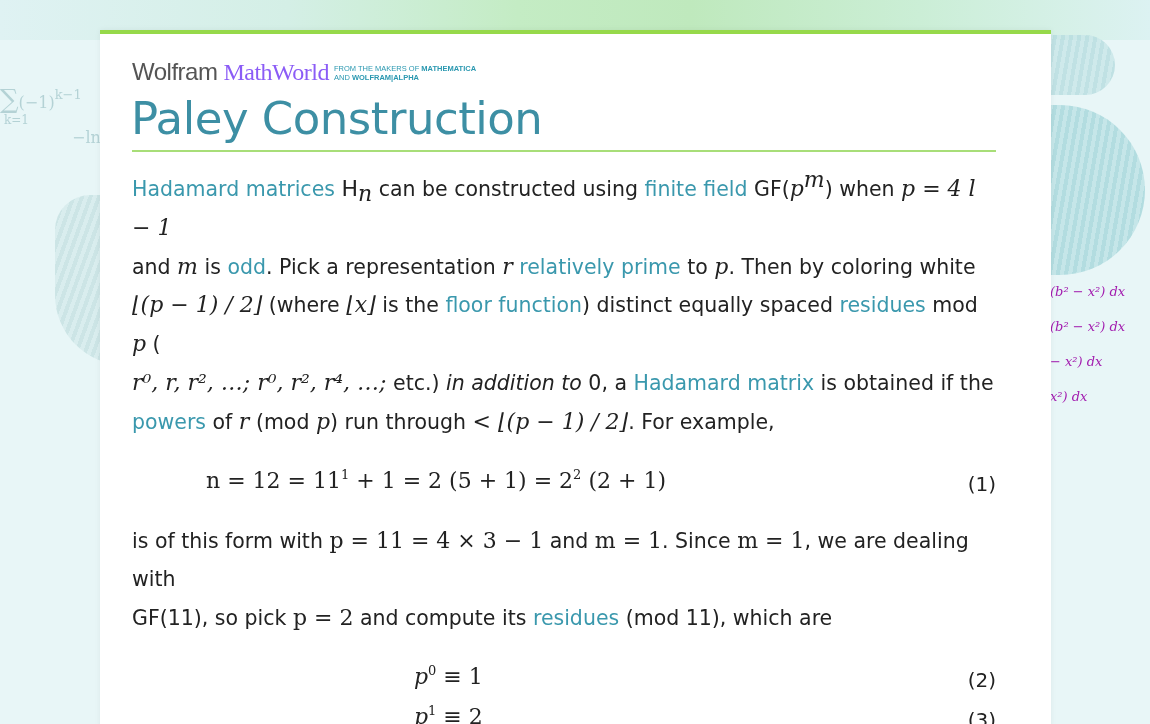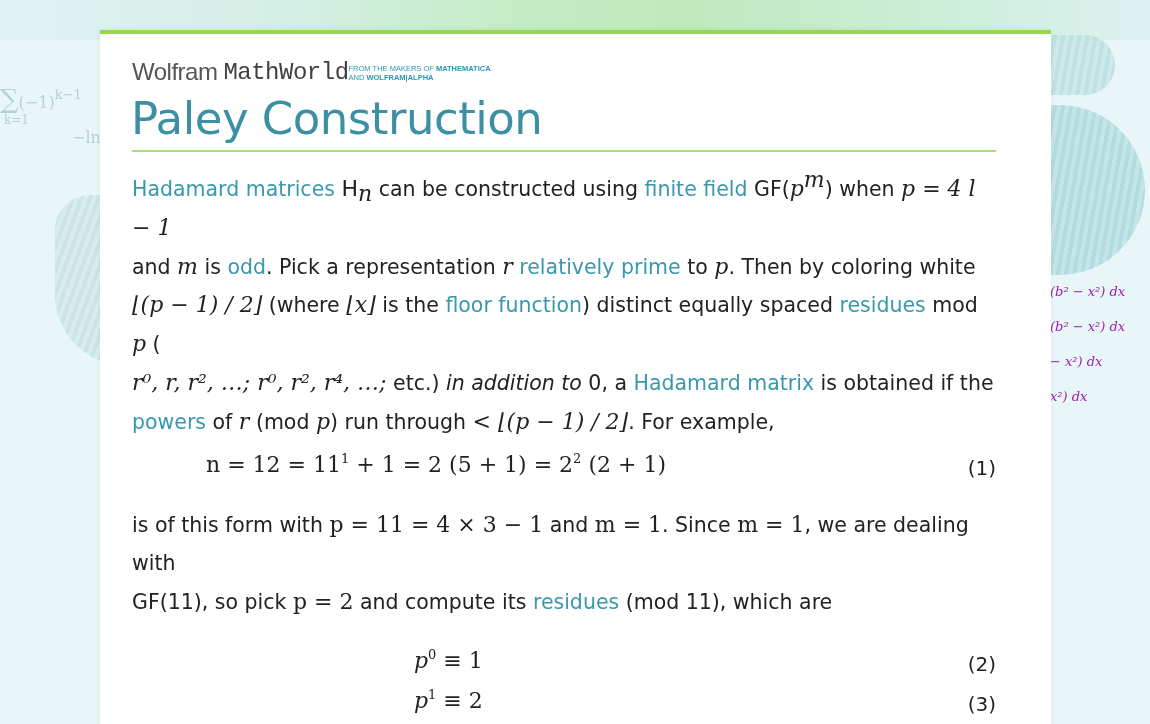--- a/index.html
+++ b/index.html
@@ -41,22 +41,22 @@
   }
   .bg-formula-right div { margin-bottom:22px; }
 
   .card {
     position:absolute; left:100px; top:30px; width:951px; height:694px;
     background:#ffffff; border-top:4px solid #96d94a;
     box-shadow:0 0 6px rgba(0,0,0,.06);
   }
   .brand { position:absolute; left:32px; top:24px; display:flex; align-items:flex-end; }
   .brand .w { font-family:"Liberation Sans", sans-serif; font-size:24px; color:#555; letter-spacing:-.5px; }
-  .brand .mw { font-family:Liberation Mono, monospace; font-size:24px; color:#404040; margin-left:6px; letter-spacing:-.5px; }
-  .brand .tag { font-family:"Liberation Sans", sans-serif; font-size:7.5px; line-height:9px; color:#2a98b0; margin-bottom:4px; }
+  .brand .mw { font-family:Liberation Serif, serif; font-size:24px; color:#8b5cf6; margin-left:6px; letter-spacing:-.5px; }
+  .brand .tag { font-family:"Liberation Sans", sans-serif; font-size:7.5px; line-height:9px; color:#2a98b0; margin-left:5px; margin-bottom:4px; }
   .brand .tag b { font-weight:bold; }
   .title {
     position:absolute; left:31px; top:58px; margin:0;
     font-family:"DejaVu Sans", sans-serif; font-weight:normal;
     font-size:45px; color:#3d8fa4; letter-spacing:-.5px;
   }
   .rule { position:absolute; left:32px; top:116px; width:864px; height:2px; background:#a8de78; }
 
   .content { position:absolute; left:32px; top:136px; width:866px; font-size:20.5px; color:#222; }
   .para { line-height:38.8px; margin:0; }
@@ -104,21 +104,21 @@
   <div class="content">
     <p class="para">
       <a href="#">Hadamard matrices</a>
       <span style="font-size:22px">H</span><sub class="m">n</sub><span> can be constructed using </span><a href="#">finite field</a><span> GF(</span><span class="m">p</span><sup class="m">m</sup><span>) when </span><span class="m">p = 4 l − 1</span><br>
       <span>and </span><span class="m">m</span><span> is </span><a href="#">odd</a><span>. Pick a representation </span><span class="m">r</span> <a href="#">relatively prime</a><span> to </span><span class="m">p</span><span>. Then by coloring white</span><br>
       <span class="m">⌊(p − 1) / 2⌋</span><span> (where </span><span class="m">⌊x⌋</span><span> is the </span><a href="#">floor function</a><span>) distinct equally spaced </span><a href="#">residues</a><span> mod </span><span class="m">p</span><span> (</span><br>
       <span class="m">r⁰, r, r², …; r⁰, r², r⁴, …;</span><span> etc.) </span><em>in addition to</em><span> 0, a </span><a href="#">Hadamard matrix</a><span> is obtained if the</span><br>
       <a href="#">powers</a><span> of </span><span class="m">r</span><span> (mod </span><span class="m">p</span><span>) run through </span><span class="m">&lt; ⌊(p − 1) / 2⌋</span><span>. For example,</span>
     </p>
 
-    <div class="eq" style="margin-top:4px;height:58px;">
+    <div class="eq" style="margin-top:20px;height:58px;">
       <span class="expr" style="left:74px"><span class="m" style="font-style:normal">n = 12 = 11</span><sup>1</sup><span> + 1 = 2 (5 + 1) = 2</span><sup>2</sup><span> (2 + 1)</span></span>
       <span class="num">(1)</span>
     </div>
 
     <p class="para" style="margin-top:2px">
       <span>is of this form with </span><span class="mn">p = 11 = 4 × 3 − 1</span><span> and </span><span class="mn">m = 1</span><span>. Since </span><span class="mn">m = 1</span><span>, we are dealing with</span><br>
       <span>GF(11), so pick </span><span class="mn">p = 2</span><span> and compute its </span><a href="#">residues</a><span> (mod 11), which are</span>
     </p>
 
     <div style="margin-top:20px">

